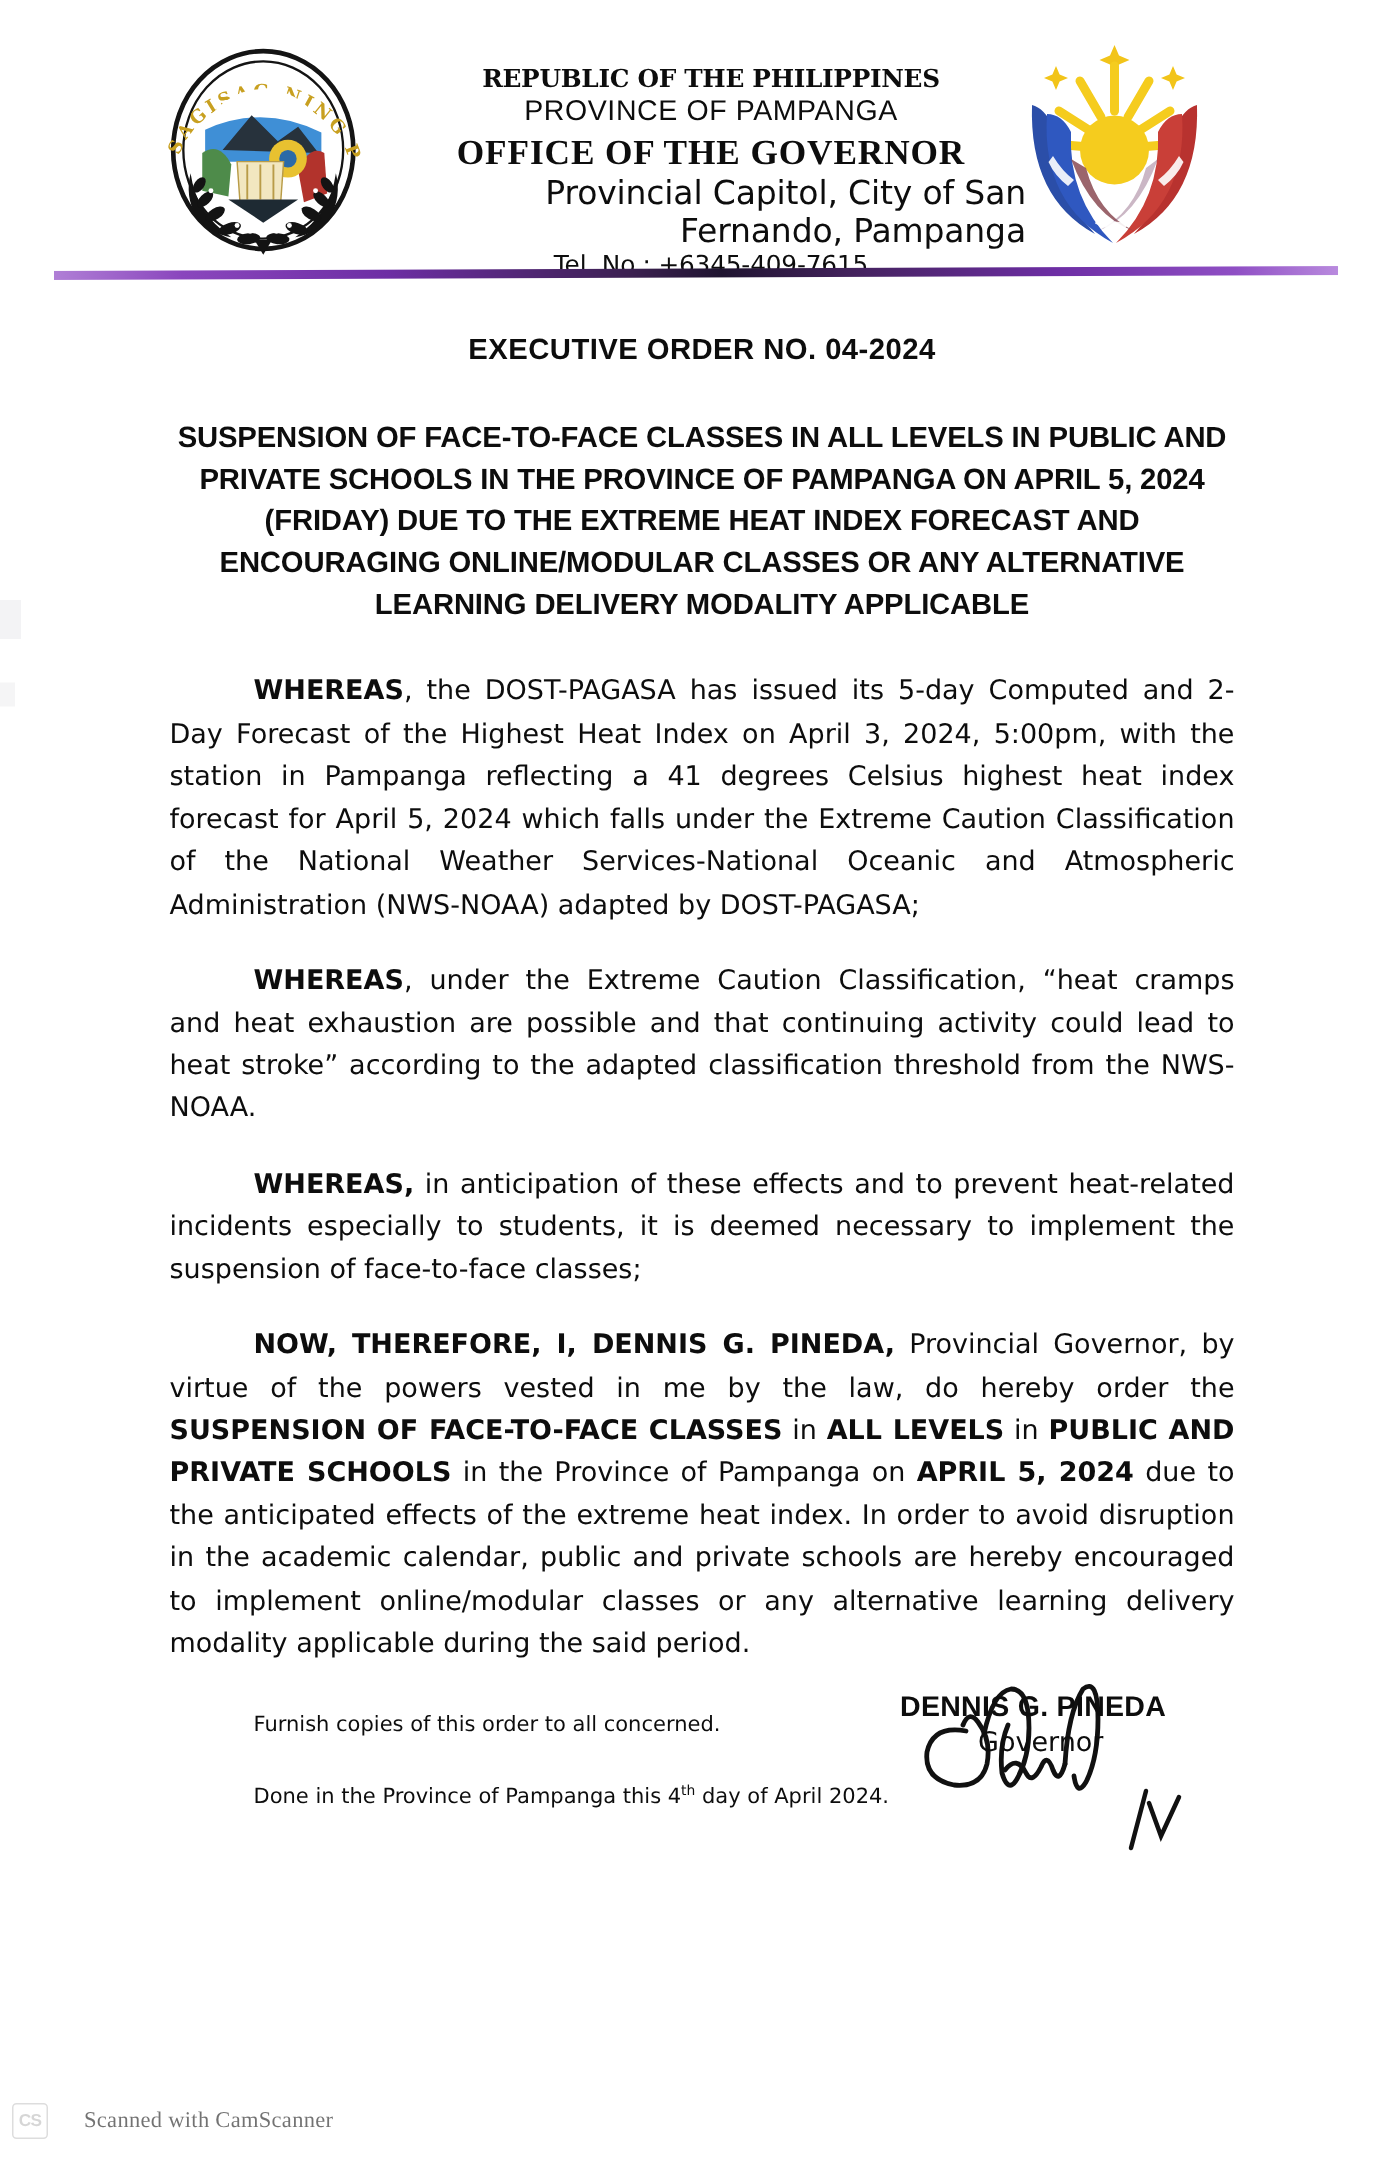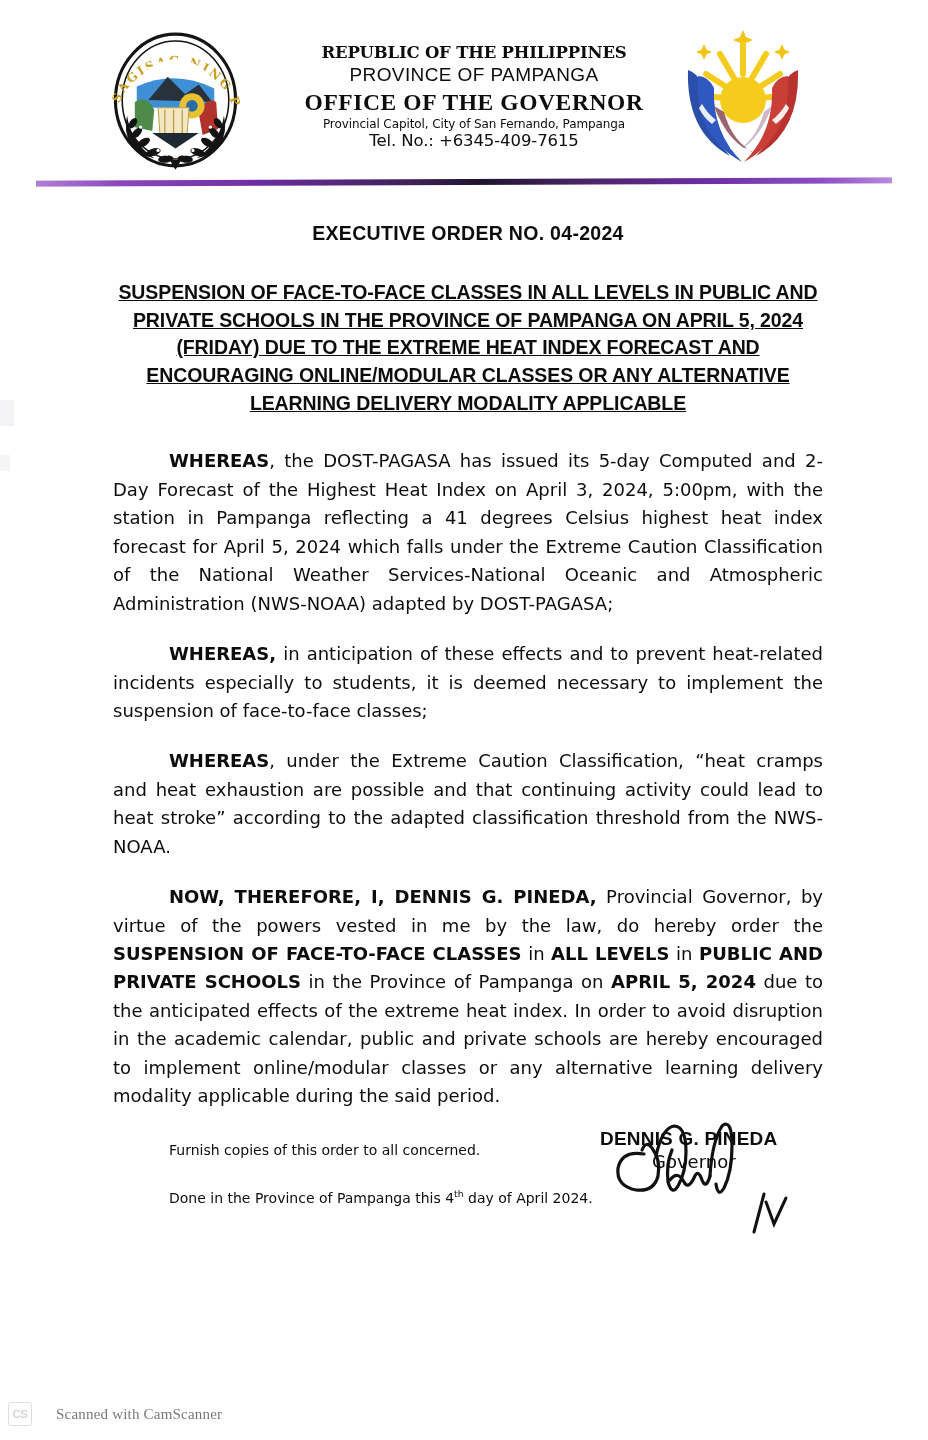--- a/index.html
+++ b/index.html
@@ -54,23 +54,24 @@
   }
   .hl-3 {
     font-family: Liberation Serif, serif;
     font-weight: bold;
     font-size: 23.5px;
     letter-spacing: 0.6px;
     margin-top: 3px;
   }
   .hl-4 {
     font-family: "DejaVu Sans", sans-serif;
-    font-size: 12px;
+    font-size: 22px;
     margin-top: 3px;
     letter-spacing: -0.1px;
+    text-align: right;
   }
   .hl-5 {
     font-family: "DejaVu Sans", sans-serif;
     font-size: 16.5px;
     margin-top: 1px;
     letter-spacing: -0.1px;
   }
 
   
   .divider-wrap {
@@ -115,21 +116,20 @@
   }
 
   .doc-title {
     text-align: center;
     font-family: "Liberation Sans", sans-serif;
     font-weight: bold;
     font-size: 19.5px;
     line-height: 1.42;
     letter-spacing: -0.1px;
     margin-bottom: 30px;
-    text-decoration: underline;
   }
 
   .para {
     text-align: justify;
     font-size: 18px;
     line-height: 1.58;
     margin-bottom: 22px;
     text-indent: 56px;
   }
   .para b { font-weight: bold; }
@@ -359,23 +359,23 @@
 <div class="scan-speck2"></div>
 
 <div class="doc-body">
 
   <div class="eo-number">EXECUTIVE ORDER NO. 04-2024</div>
 
   <div class="doc-title">SUSPENSION OF FACE-TO-FACE CLASSES IN ALL LEVELS IN PUBLIC AND PRIVATE SCHOOLS IN THE PROVINCE OF PAMPANGA ON APRIL 5, 2024 (FRIDAY) DUE TO THE EXTREME HEAT INDEX FORECAST AND ENCOURAGING ONLINE/MODULAR CLASSES OR ANY ALTERNATIVE LEARNING DELIVERY MODALITY APPLICABLE</div>
 
   <p class="para"><b>WHEREAS</b><span>, the DOST-PAGASA has issued its 5-day Computed and 2-Day Forecast of the Highest Heat Index on April 3, 2024, 5:00pm, with the station in Pampanga reflecting a 41 degrees Celsius highest heat index forecast for April 5, 2024 which falls under the Extreme Caution Classification of the National Weather Services-National Oceanic and Atmospheric Administration (NWS-NOAA) adapted by DOST-PAGASA;</span></p>
 
+  <p class="para"><b>WHEREAS</b><span>, under the Extreme Caution Classification, “heat cramps and heat exhaustion are possible and that continuing activity could lead to heat stroke” according to the adapted classification threshold from the NWS-NOAA.</span></p>
+
   <p class="para"><b>WHEREAS,</b><span> in anticipation of these effects and to prevent heat-related incidents especially to students, it is deemed necessary to implement the suspension of face-to-face classes;</span></p>
-
-  <p class="para"><b>WHEREAS</b><span>, under the Extreme Caution Classification, “heat cramps and heat exhaustion are possible and that continuing activity could lead to heat stroke” according to the adapted classification threshold from the NWS-NOAA.</span></p>
 
   <p class="para"><b>NOW, THEREFORE, I, DENNIS G. PINEDA,</b><span> Provincial Governor, by virtue of the powers vested in me by the law, do hereby order the </span><b>SUSPENSION OF FACE-TO-FACE CLASSES</b><span> in </span><b>ALL LEVELS</b><span> in </span><b>PUBLIC AND PRIVATE SCHOOLS</b><span> in the Province of Pampanga on </span><b>APRIL 5, 2024</b><span> due to the anticipated effects of the extreme heat index. In order to avoid disruption in the academic calendar, public and private schools are hereby encouraged to implement online/modular classes or any alternative learning delivery modality applicable during the said period.</span></p>
 
   <p class="para-simple furnish">Furnish copies of this order to all concerned.</p>
 
   <p class="para-simple"><span>Done in the Province of Pampanga this 4</span><sup>th</sup><span> day of April 2024.</span></p>
 
 </div>
 
 <div class="signature-block">

